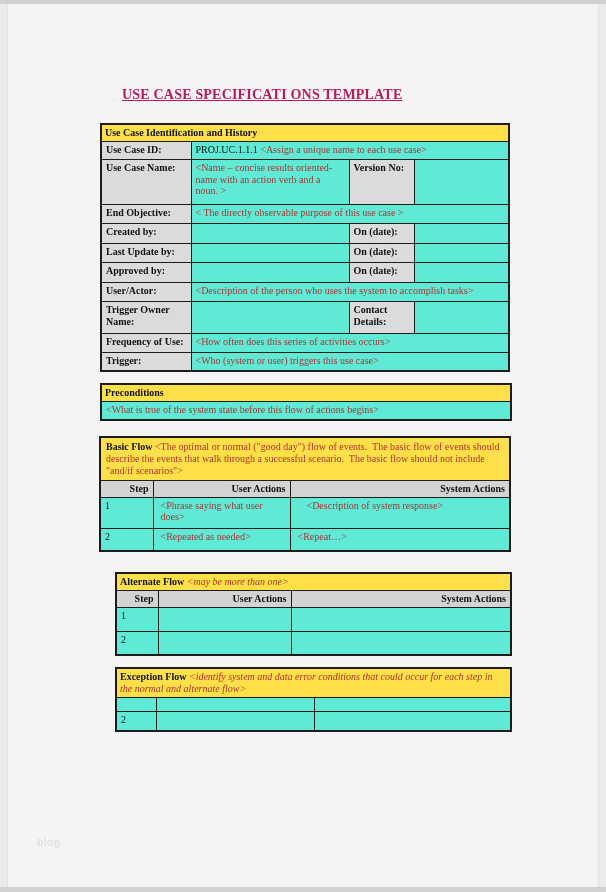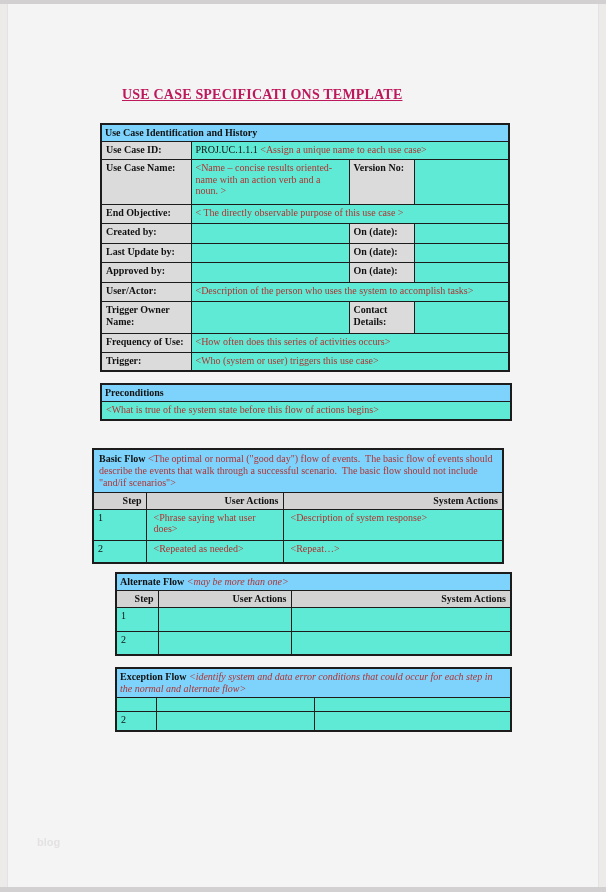--- a/index.html
+++ b/index.html
@@ -26,36 +26,36 @@
   }
   table { border-collapse:collapse; table-layout:fixed; position:absolute; }
   td, th {
     border:1px solid #1c1c1c;
     font-size:10px; line-height:1.18;
     vertical-align:top; padding:2px 4px;
     background:#5eead4; color:#111;
     overflow:hidden;
   }
   .tbl { border:2px solid #1c1c1c; }
-  .sec    { background:#7dd3fc; font-weight:bold; padding-left:3px; }
+  .sec    { background:#fde047; font-weight:bold; padding-left:3px; }
   .lbl    { background:#dcdbdb; font-weight:bold; text-align:left; padding-right:4px; }
   .red    { color:#b23232; }
   .red-i  { color:#b23232; font-style:italic; }
   .pre    { white-space:pre-wrap; }
   .colhead{ background:#d4d3d3; font-weight:bold; text-align:right; vertical-align:middle; }
   .step   { padding-left:4px; }
   .watermark {
     position:absolute; left:37px; top:836px;
     font-family:"Liberation Sans", sans-serif;
     font-size:11px; color:#e3e1e1; font-weight:bold;
   }
   
   #t-ident   { left:100px; top:123px; width:408px; }
   #t-precond { left:100px; top:383px; width:410px; }
-  #t-basic   { left:92px; top:436px; width:410px;margin-top:12px; }
+  #t-basic   { left:99px; top:436px; width:410px; }
   #t-alt     { left:115px; top:572px; width:395px; }
   #t-exc     { left:115px; top:667px; width:395px; }
 </style>
 </head>
 <body>
 
 <div class="strip-top"></div>
 <div class="page"></div>
 
 <div class="doc-title">USE CASE SPECIFICATI ONS TEMPLATE</div>
@@ -149,21 +149,21 @@
     <td class="sec" colspan="3" style="padding:3px 5px"><span>Basic Flow </span><span class="red pre" style="font-weight:normal">&lt;The optimal or normal ("good day") flow of events.  The basic flow of events should describe the events that walk through a successful scenario.  The basic flow should not include "and/if scenarios"&gt;</span></td>
   </tr>
   <tr style="height:17px">
     <th class="colhead">Step</th>
     <th class="colhead">User Actions</th>
     <th class="colhead">System Actions</th>
   </tr>
   <tr style="height:31px">
     <td class="step">1</td>
     <td class="red" style="padding-left:7px">&lt;Phrase saying what user does&gt;</td>
-    <td class="red" style="padding-left:7px">&lt;Description of system response&gt;</td>
+    <td class="red" style="padding-left:16px">&lt;Description of system response&gt;</td>
   </tr>
   <tr style="height:23px">
     <td class="step">2</td>
     <td class="red" style="padding-left:7px">&lt;Repeated as needed&gt;</td>
     <td class="red" style="padding-left:7px">&lt;Repeat…&gt;</td>
   </tr>
 </tbody>
   </table>
 
 <table id="t-alt" class="tbl">

